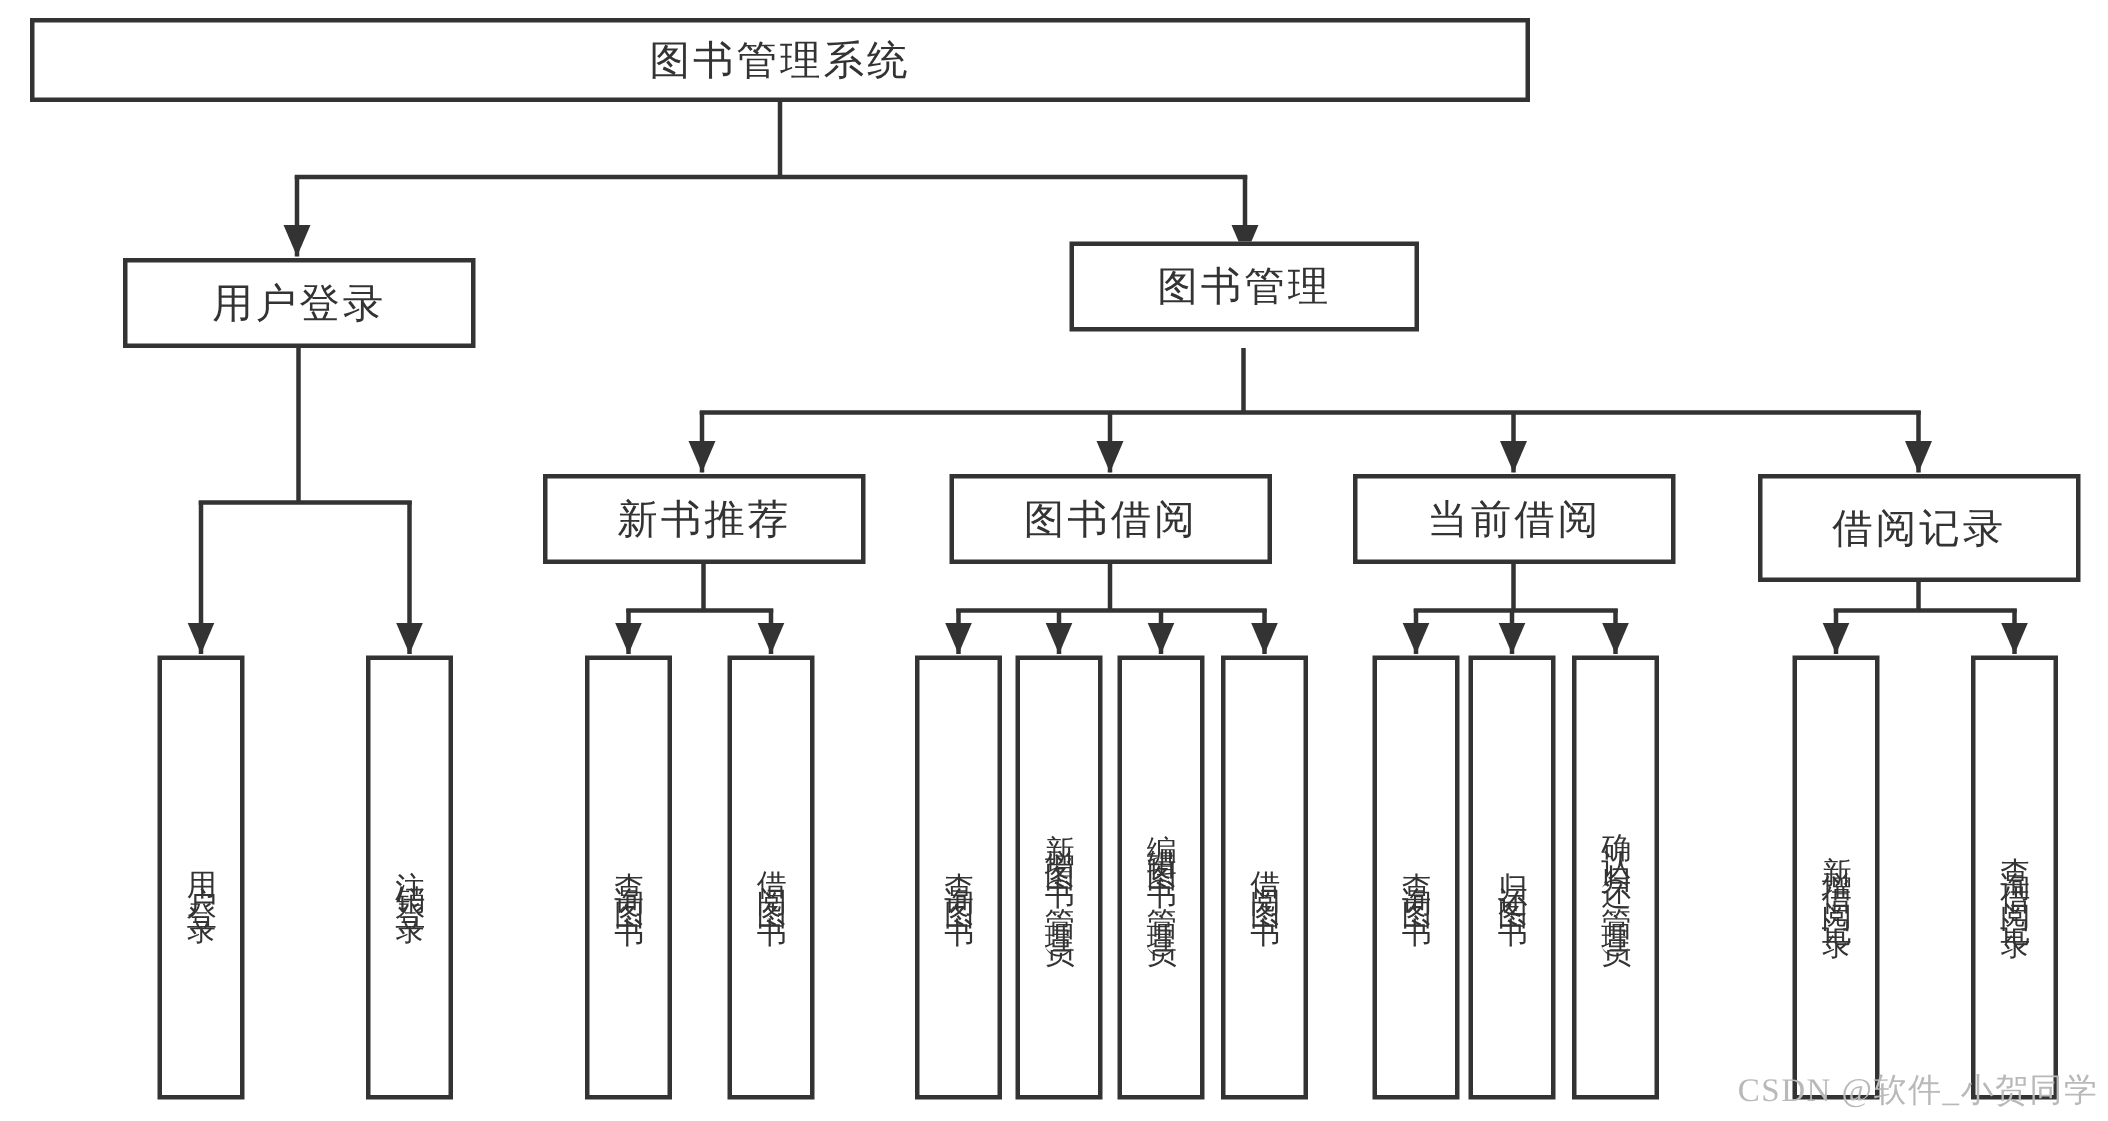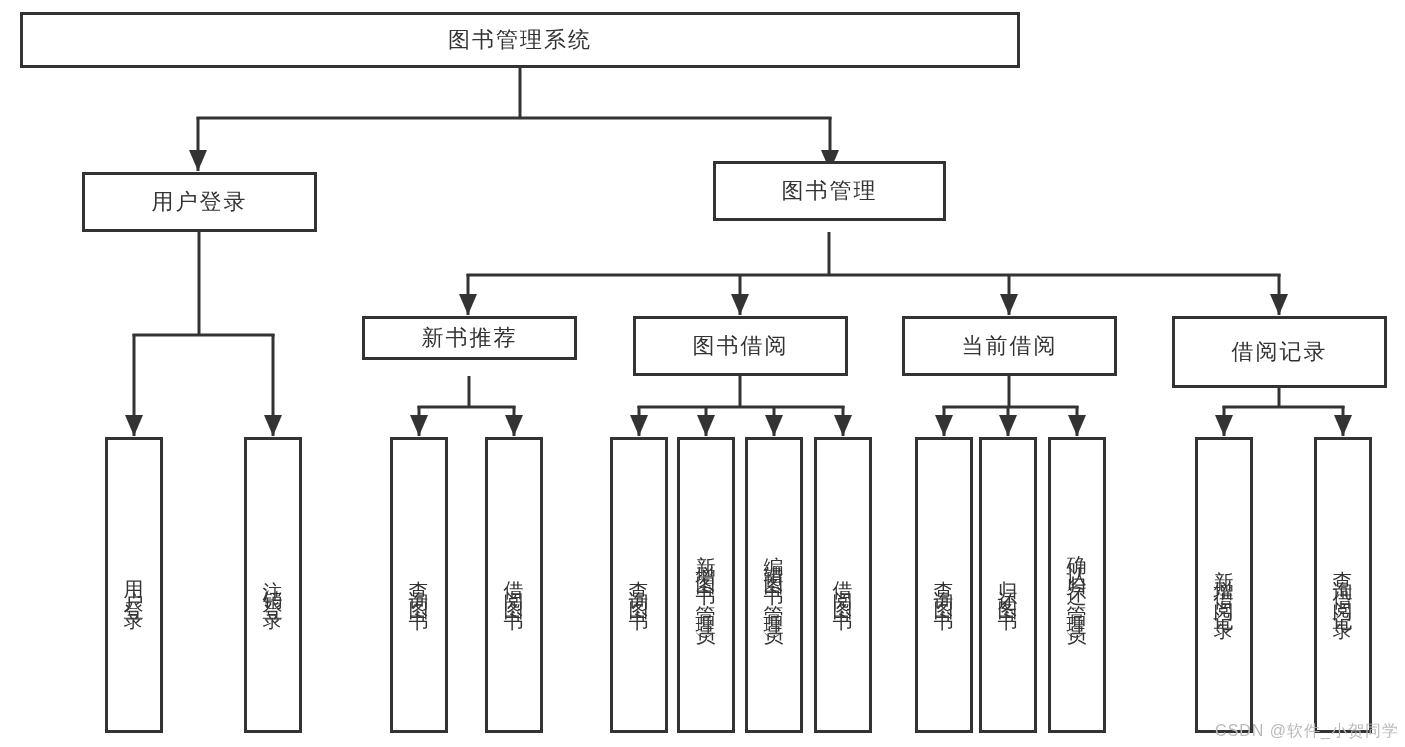--- a/index.html
+++ b/index.html
@@ -25,52 +25,53 @@
     position: absolute;
     box-sizing: border-box;
     border: 3px solid #333333;
     background: #ffffff;
     display: flex;
     align-items: center;
     justify-content: center;
     color: #333333;
   }
   .hbox {
-    font-size: 22px;
+    font-size: 27px;
     letter-spacing: 2px;
     white-space: nowrap;
   }
   .leaf {
     top: 437px;
     width: 58px;
     height: 296px;
   }
   .vtext {
     writing-mode: vertical-rl;
     text-orientation: mixed;
     font-size: 20px;
     line-height: 1;
     letter-spacing: 10px;
     color: #333333;
   }
   #watermark {
     position: absolute;
     right: 6px;
     bottom: 5px;
-    font-size: 16px;
+    font-size: 22px;
     letter-spacing: 1px;
     color: #b9b9b9;
     white-space: nowrap;
     z-index: 5;
+    font-family: Liberation Serif, serif;
   }
   
   .n-root  { left: 20px;   top: 12px;  width: 1000px; height: 56px; }
   .n-login { left: 82px;   top: 172px; width: 235px;  height: 60px; }
   .n-mgmt  { left: 713px;  top: 161px; width: 233px;  height: 60px; }
-  .n-new   { left: 362px;  top: 316px; width: 215px;  height: 44px; }
+  .n-new   { left: 362px;  top: 316px; width: 215px;  height: 60px; }
   .n-bor   { left: 633px;  top: 316px; width: 215px;  height: 60px; }
   .n-cur   { left: 902px;  top: 316px; width: 215px;  height: 60px; }
   .n-rec   { left: 1172px; top: 316px; width: 215px;  height: 72px; }
   .lf-1  { left: 105px; }
   .lf-2  { left: 244px; }
   .lf-3  { left: 390px; }
   .lf-4  { left: 485px; }
   .lf-5  { left: 610px; }
   .lf-6  { left: 677px; }
   .lf-7  { left: 745px; }

